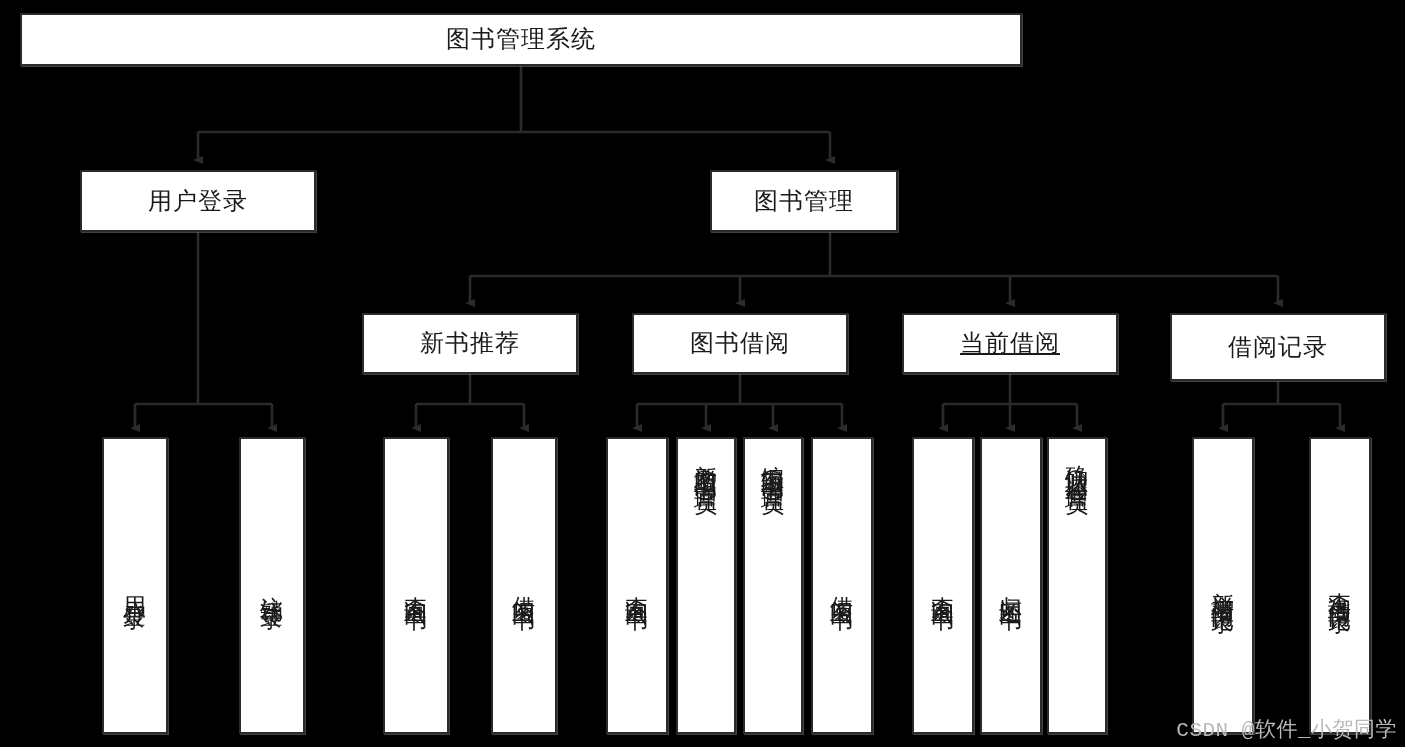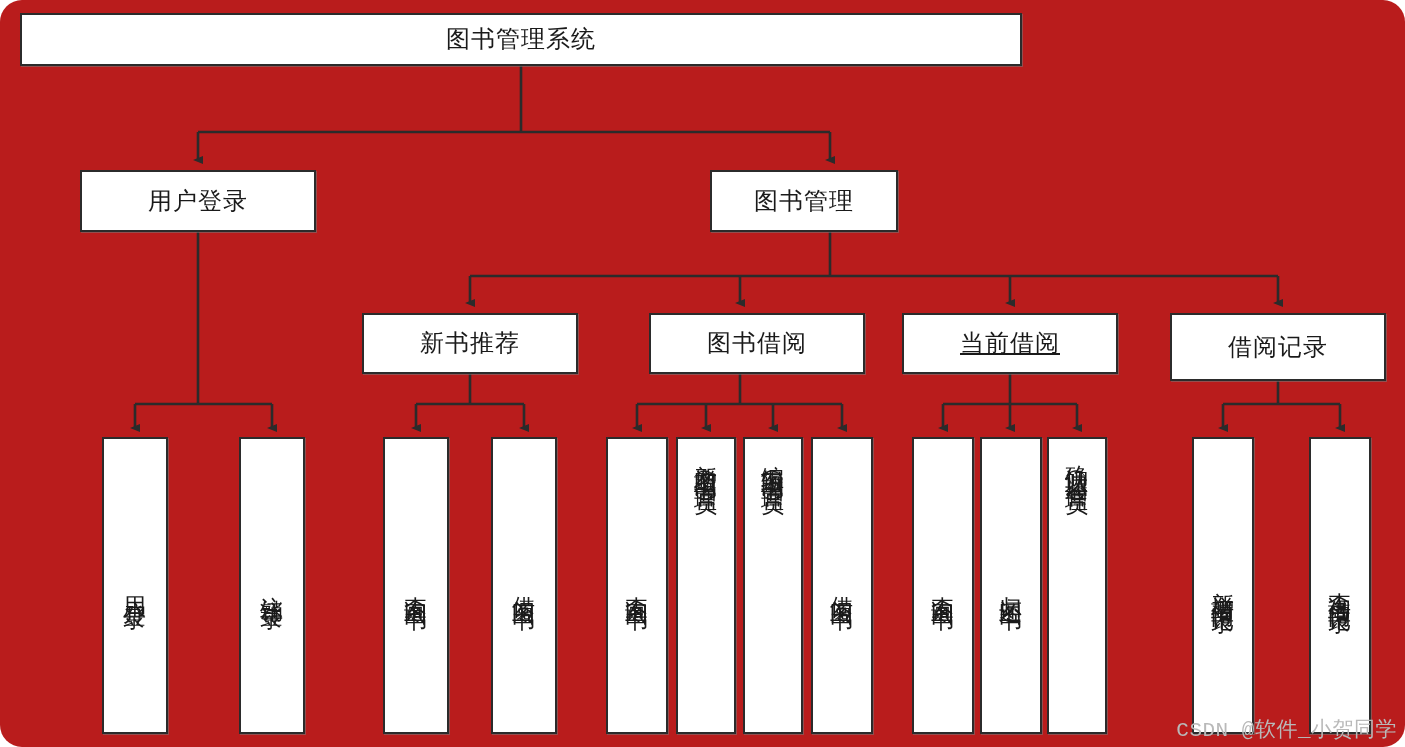--- a/index.html
+++ b/index.html
@@ -8,23 +8,22 @@
     padding: 0;
     background: #ffffff;
   }
   body {
     font-family: "DejaVu Sans", "Liberation Sans", sans-serif;
   }
   #canvas {
     position: relative;
     width: 1405px;
     height: 747px;
-    background: #b91c1c;
+    background: #000000;
     overflow: hidden;
-    border-radius: 22px;
   }
   svg.wires {
     position: absolute;
     left: 0;
     top: 0;
     width: 1405px;
     height: 747px;
     pointer-events: none;
   }
   .node {
@@ -136,21 +135,21 @@
   <div class="node horiz" style="left:80px; top:170px; width:236px; height:62px;">
     <span>用户登录</span>
   </div>
   <div class="node horiz" style="left:710px; top:170px; width:188px; height:62px;">
     <span>图书管理</span>
   </div>
 
   <div class="node horiz" style="left:362px; top:313px; width:216px; height:61px;">
     <span>新书推荐</span>
   </div>
-  <div class="node horiz" style="left:632px; top:313px; width:216px; height:61px;margin-left:17px;">
+  <div class="node horiz" style="left:632px; top:313px; width:216px; height:61px;">
     <span>图书借阅</span>
   </div>
   <div class="node horiz" style="left:902px; top:313px; width:216px; height:61px;text-decoration:underline;">
     <span>当前借阅</span>
   </div>
   <div class="node horiz" style="left:1170px; top:313px; width:216px; height:68px;">
     <span>借阅记录</span>
   </div>
 
   <div class="node vert" style="left:102px; top:437px; width:66px; height:297px;">

